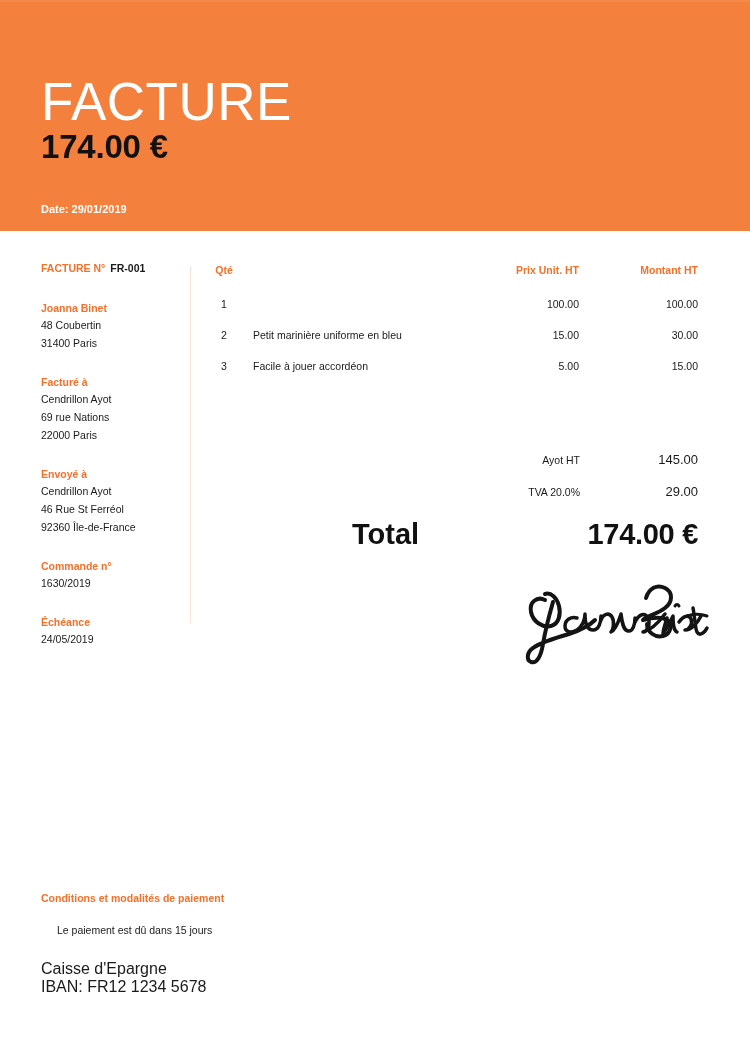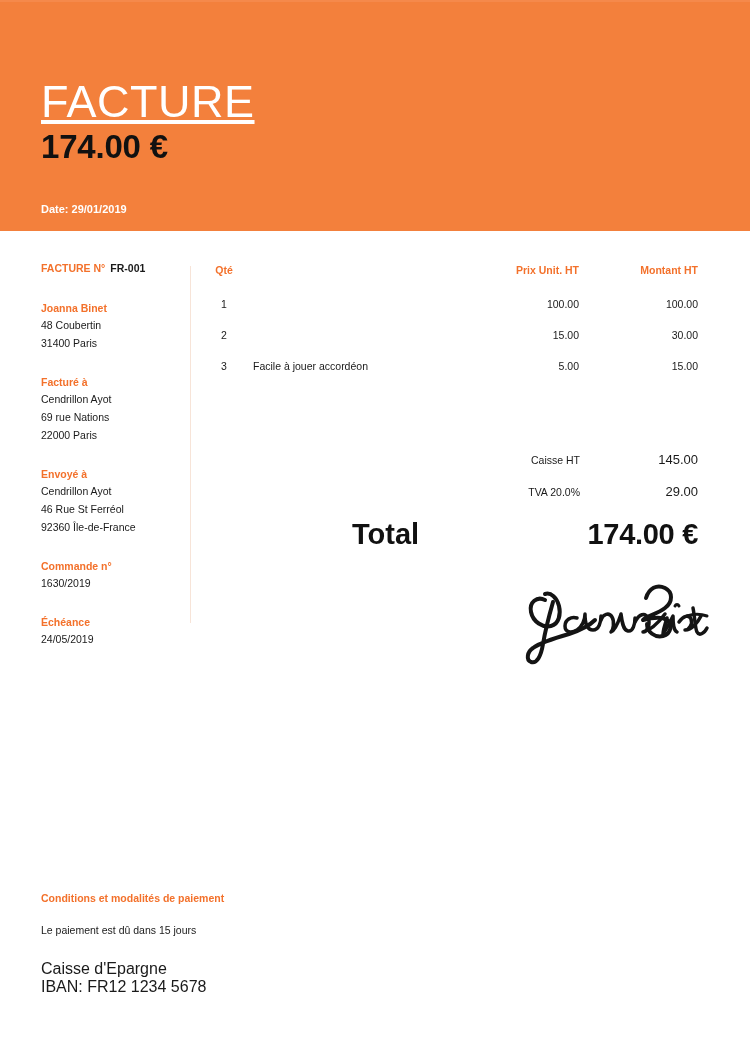--- a/index.html
+++ b/index.html
@@ -32,27 +32,26 @@
     position: absolute;
     left: 0; top: 0;
     width: 750px; height: 2px;
     background: #F59057;
     opacity: .55;
   }
   .doc-title {
     position: absolute;
     left: 41px;
     top: 79px;
-    font-size: 45px;
+    font-size: 53px;
     line-height: 45px;
     font-weight: 300;
     letter-spacing: 0.5px;
     color: #ffffff;
     white-space: nowrap;
-    text-decoration: underline;
   }
   .doc-amount {
     position: absolute;
     left: 41px;
     top: 130px;
     font-size: 33px;
     line-height: 34px;
     font-weight: bold;
     color: #111111;
     letter-spacing: -0.2px;
@@ -260,20 +259,21 @@
     color: #F3712B;
     white-space: nowrap;
     margin-bottom: 15px;
   }
   .footer-terms {
     font-size: 10.5px;
     line-height: 18px;
     color: #1a1a1a;
     white-space: nowrap;
     margin-bottom: 21px;
+    margin-left: 16px;
   }
   .footer-bank-line {
     font-size: 16px;
     line-height: 18px;
     color: #1a1a1a;
     white-space: nowrap;
   }
 </style>
 </head>
 <body>
@@ -338,37 +338,38 @@
       </div>
 
       <div class="item-row">
         <div class="c-qty">1</div>
         <div class="c-price">100.00</div>
         <div class="c-amount">100.00</div>
       </div>
 
       <div class="item-row">
         <div class="c-qty">2</div>
+        <div class="c-desc">Petit marinière uniforme en bleu</div>
         <div class="c-price">15.00</div>
         <div class="c-amount">30.00</div>
       </div>
 
       <div class="item-row">
         <div class="c-qty">3</div>
         <div class="c-desc">Facile à jouer accordéon</div>
         <div class="c-price">5.00</div>
         <div class="c-amount">15.00</div>
       </div>
 
     </div>
 
     <div class="totals">
 
       <div class="total-row">
-        <div class="t-label">Caisse HT</div>
+        <div class="t-label">Ayot HT</div>
         <div class="t-value">145.00</div>
       </div>
 
       <div class="total-row">
         <div class="t-label">TVA 20.0%</div>
         <div class="t-value">29.00</div>
       </div>
 
       <div class="grand-row">
         <div class="g-label">Total</div>

